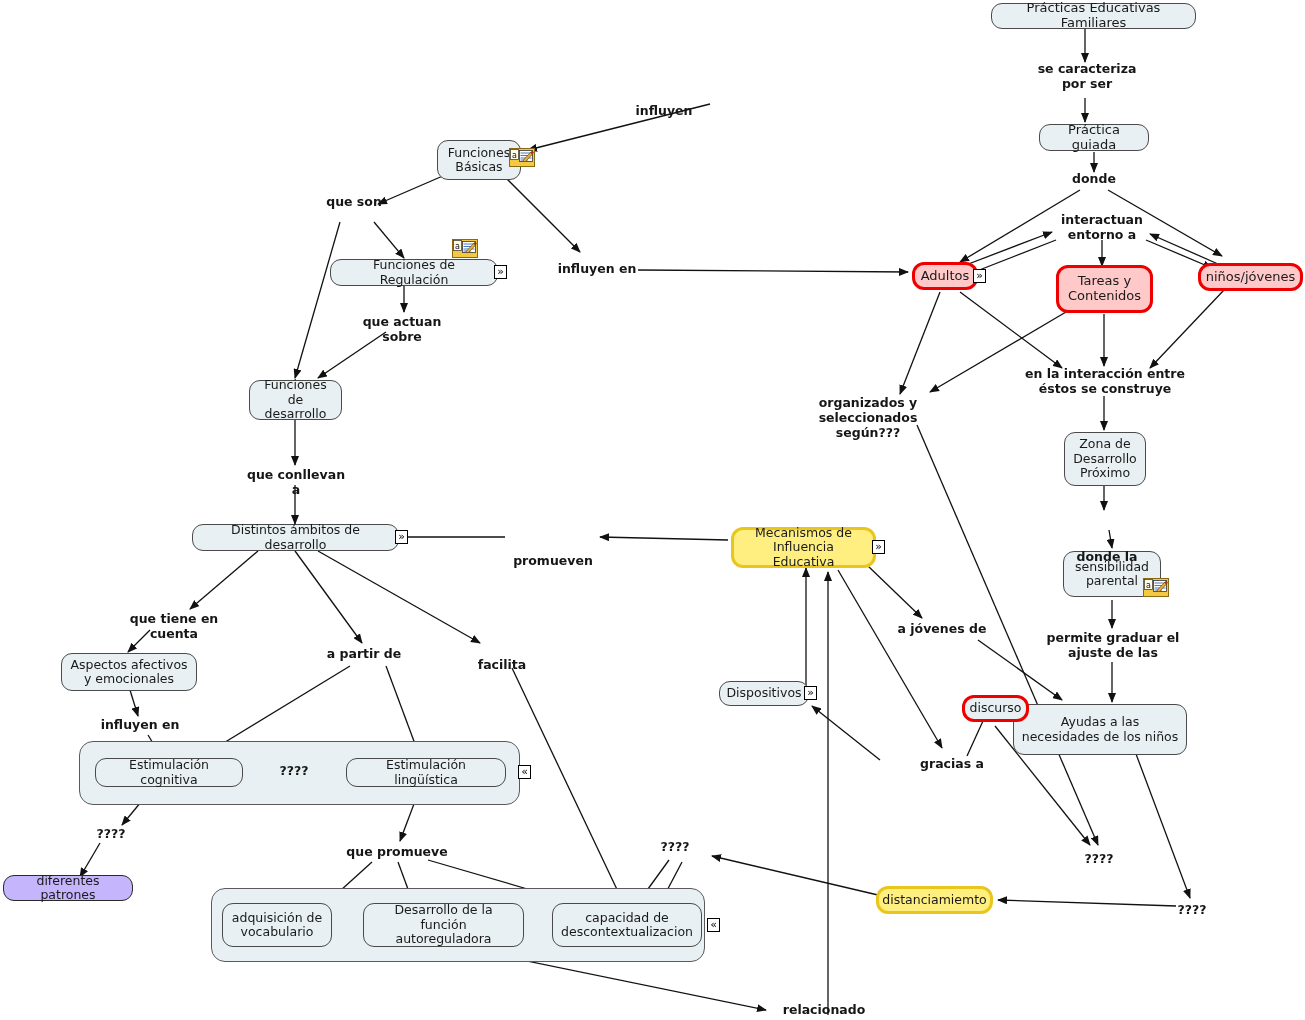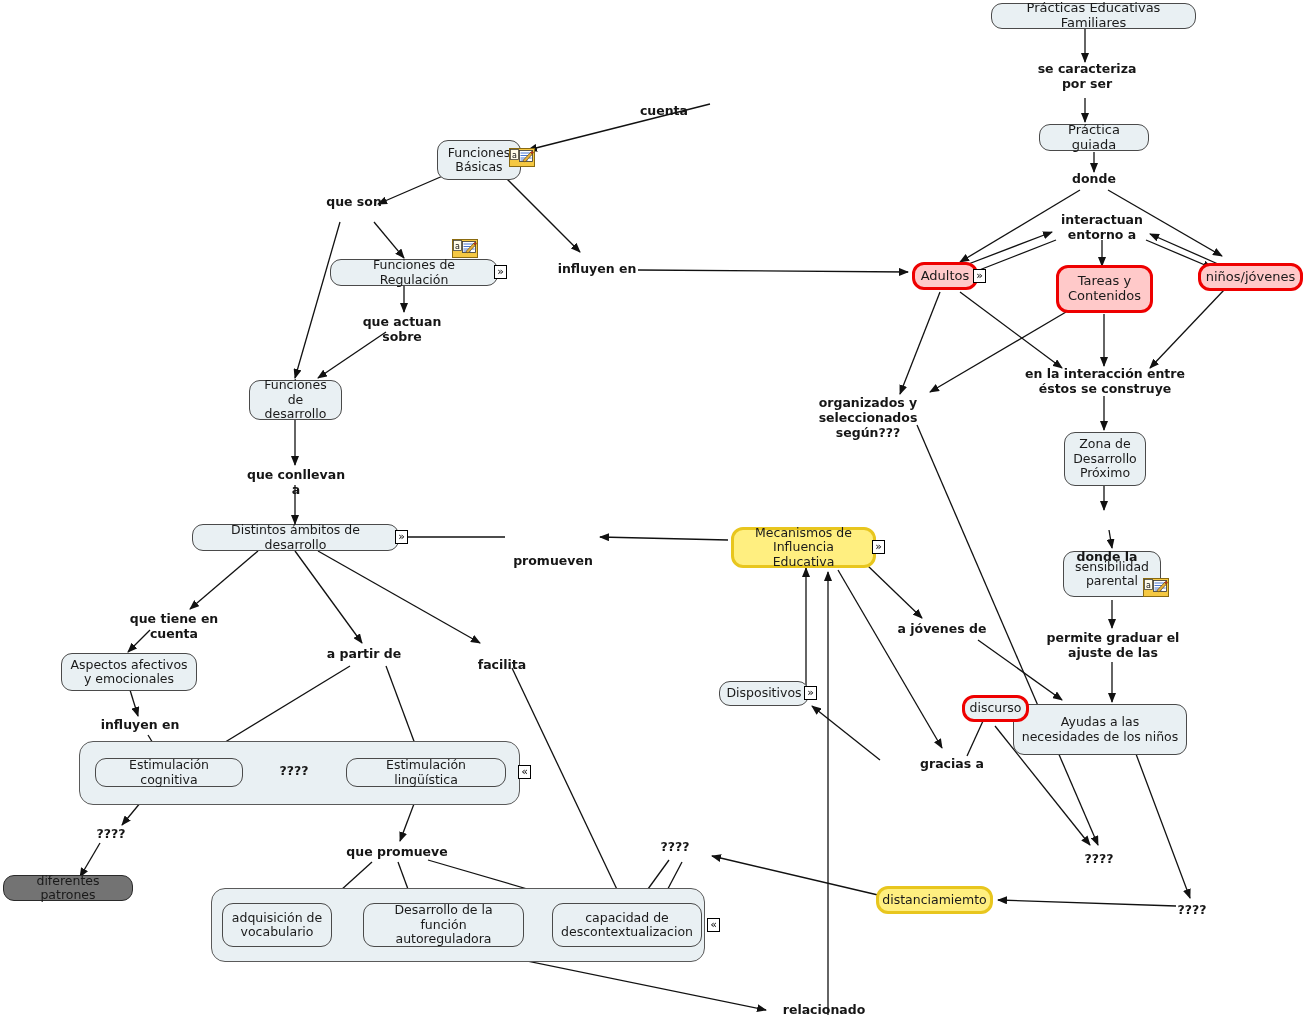--- a/index.html
+++ b/index.html
@@ -45,21 +45,21 @@
     line-height: 1.15;
     color: #1a1a1a;
     white-space: pre-line;
     padding: 2px 7px;
   }
   .node.blue {
     background: #e9f0f3;
     border: 1px solid #4a4a4a;
   }
   .node.white {
-    background: #737373;
+    background: #c4b5fd;
     border: 1px solid #2a2a2a;
   }
   .node.pink {
     background: #ffc9c9;
     border: 3px solid #ee0000;
     border-radius: 12px;
   }
   .node.redout {
     background: #e9f0f3;
     border: 3px solid #ee0000;
@@ -326,21 +326,21 @@
   <div class="linklabel" style="left:1077px; top:852px; width:44px; font-size:12.5px;">????</div>
 
   <div class="linklabel" style="left:1170px; top:903px; width:44px; font-size:12.5px;">????</div>
 
   <div class="linklabel" style="left:653px; top:840px; width:44px; font-size:12.5px;">????</div>
 
   <div class="linklabel" style="left:89px; top:827px; width:44px; font-size:12.5px;">????</div>
 
   <div class="linklabel" style="left:272px; top:764px; width:44px; font-size:12.5px;">????</div>
 
-  <div class="linklabel" style="left:631px; top:104px; width:66px; font-size:12.5px;">cuenta</div>
+  <div class="linklabel" style="left:631px; top:104px; width:66px; font-size:12.5px;">influyen</div>
 
   <div class="linklabel" style="left:325px; top:195px; width:58px; font-size:12.5px;">que son</div>
 
   <div class="linklabel" style="left:557px; top:262px; width:80px; font-size:12.5px;">influyen en</div>
 
   <div class="linklabel" style="left:344px; top:315px; width:116px; font-size:12.5px;">que actuan sobre</div>
 
   <div class="linklabel" style="left:242px; top:468px; width:108px; font-size:12.5px;">que conllevan a</div>
 
   <div class="linklabel" style="left:512px; top:554px; width:82px; font-size:12.5px;">promueven</div>

